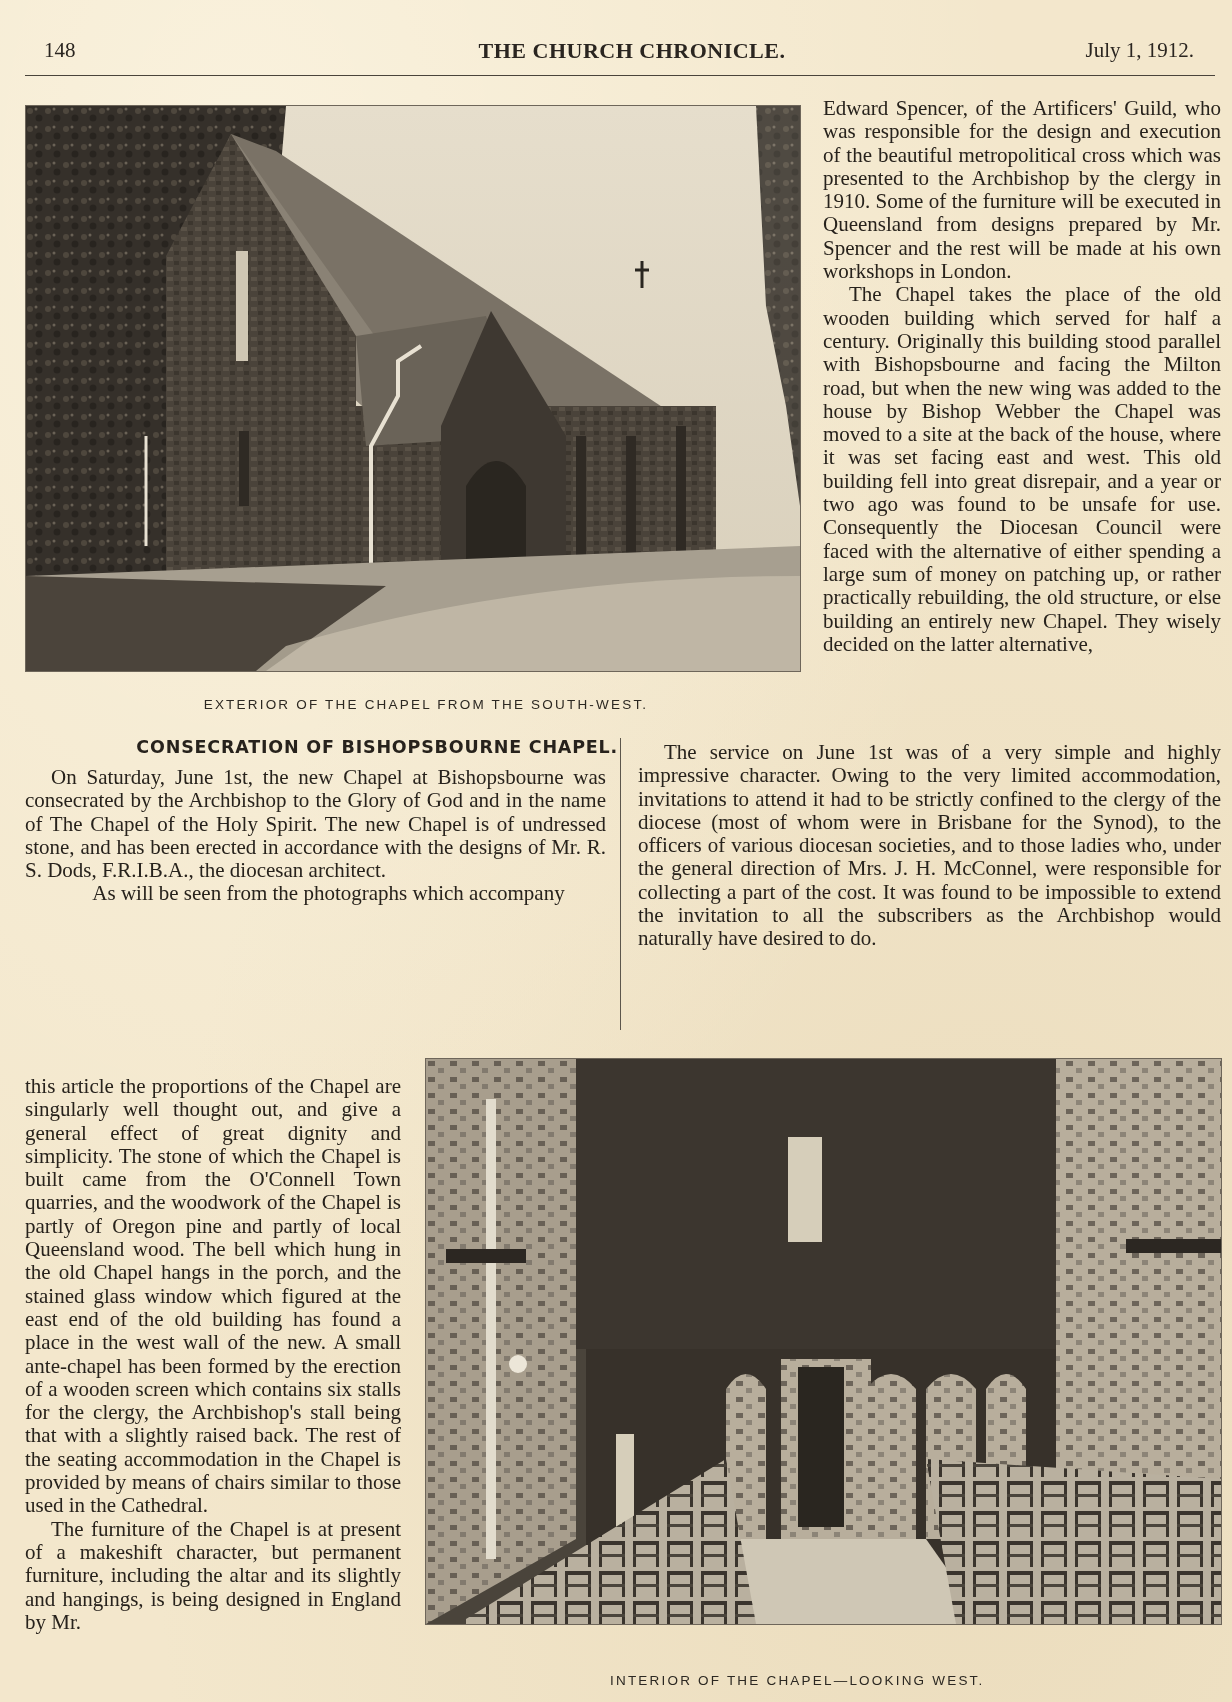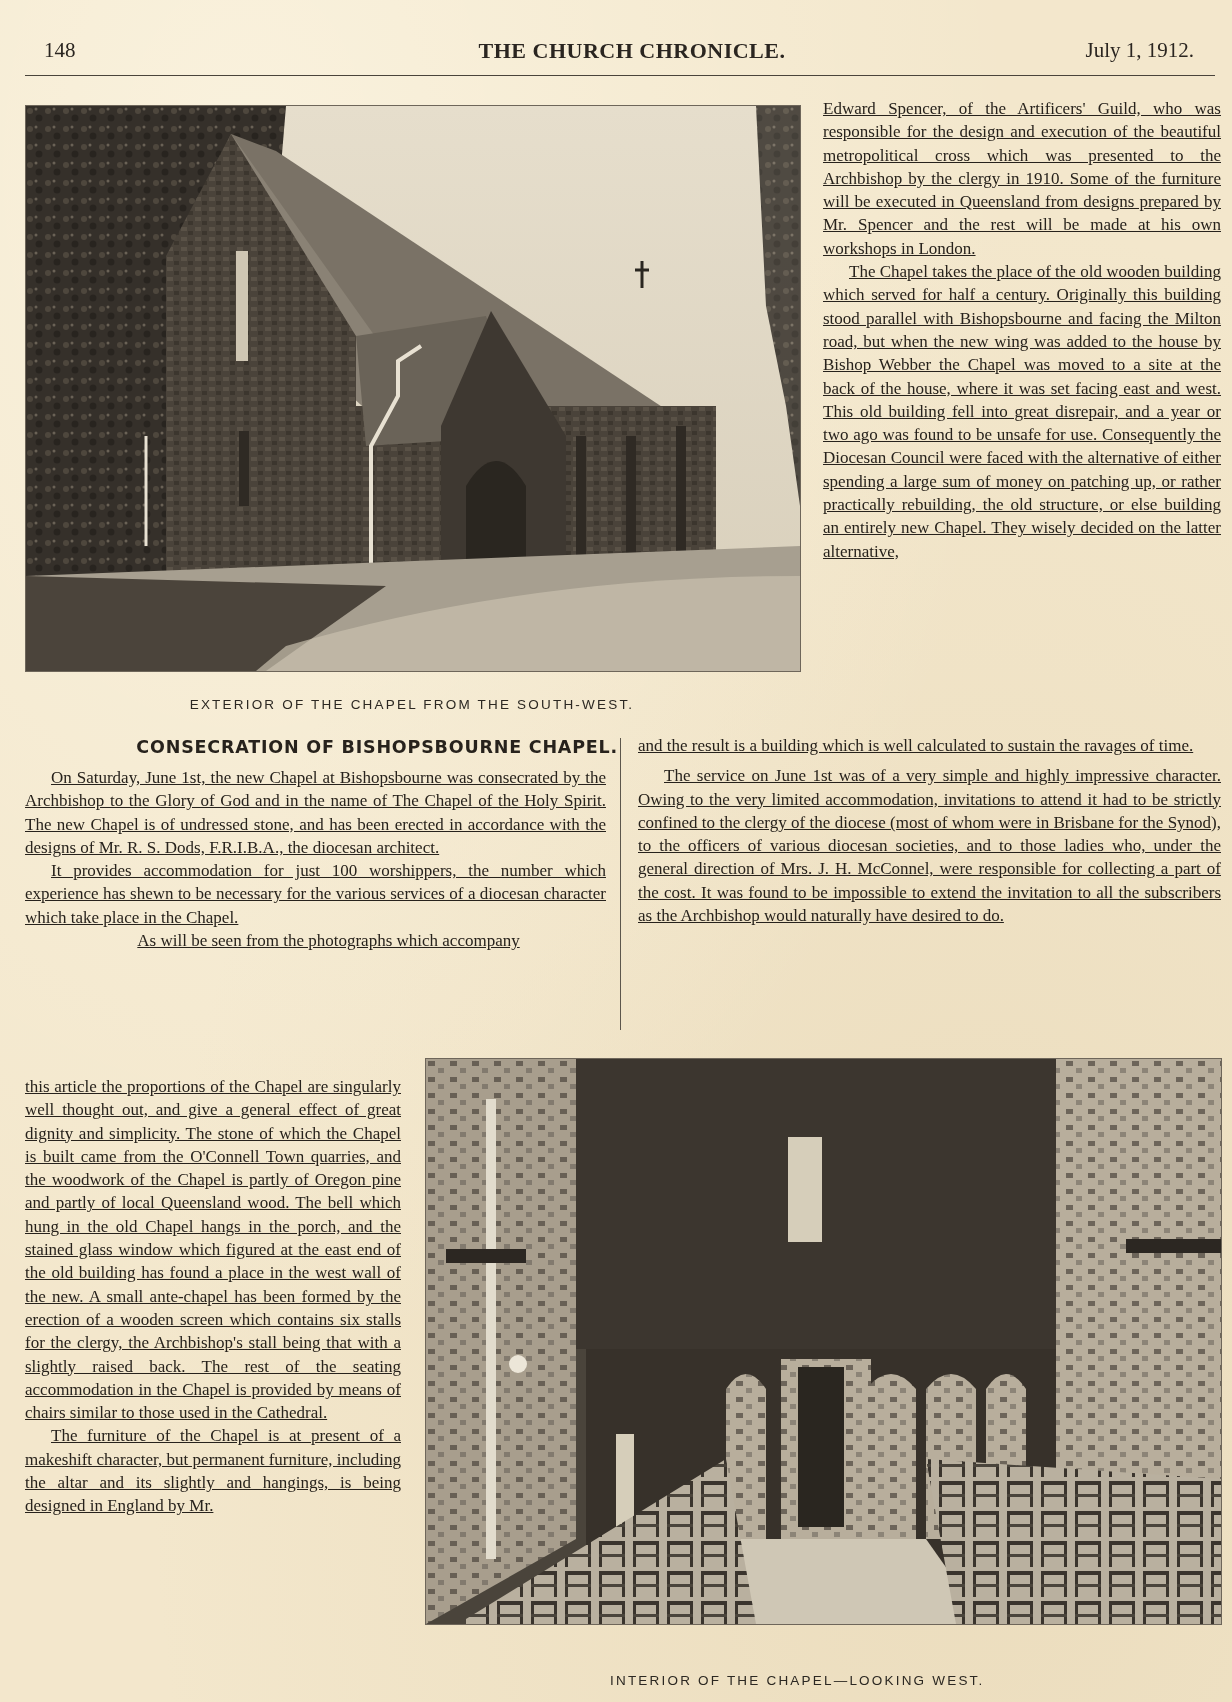--- a/index.html
+++ b/index.html
@@ -16,21 +16,21 @@
   .hdr { top: 38px; font-family: "Liberation Serif", serif; font-size: 21px; color: #2a2520; }
   .hdr-title { left: 0; width: 1232px; text-align: center; letter-spacing: 0.5px; font-weight: bold; font-size: 22px; padding-left: 16px; }
   .hdr-num { left: 44px; }
   .hdr-date { right: 38px; margin-left: 36px; }
   .rule { left: 25px; width: 1190px; top: 75px; height: 0; border-top: 1.5px solid #4a443b; }
 
   .photo { overflow: hidden; border: 1px solid #6e665a; }
   .caption { font-family: "Liberation Sans", sans-serif; font-size: 13.5px; letter-spacing: 2.2px; color: #2c2822; text-align: center; }
 
   .col p { margin: 0; text-align: justify; }
-  .col { font-family: "Liberation Serif", serif; font-size: 17px; line-height: 23.3px; color: #27221c; text-decoration: underline; }
+  .col { font-family: "Liberation Serif", serif; font-size: 21px; line-height: 23.3px; color: #27221c; }
   .indent { text-indent: 26px; }
   .headline { font-family: "DejaVu Sans", sans-serif; font-weight: bold; font-size: 17.5px; letter-spacing: 0.8px; color: #27221c; }
   .divider { left: 620px; top: 738px; width: 0; height: 292px; border-left: 1.2px solid #5c564c; }
 </style>
 </head>
 <body>
 
 <div class="abs hdr hdr-num">148</div>
 <div class="abs hdr hdr-title">THE CHURCH CHRONICLE.</div>
 <div class="abs hdr hdr-date">July 1, 1912.</div>
@@ -85,39 +85,37 @@
 
     <rect x="550" y="330" width="10" height="160" fill="#2f2a24"></rect>
     <rect x="600" y="330" width="10" height="160" fill="#2f2a24"></rect>
     <rect x="650" y="320" width="10" height="170" fill="#2f2a24"></rect>
 
     <path d="M0 470 L774 440 L774 565 L0 565 Z" fill="#a79f90"></path>
     <path d="M0 470 L360 480 L240 565 L0 565 Z" fill="#4b443b"></path>
     <path d="M260 540 Q500 470 774 470 L774 565 L230 565 Z" fill="#c9c0ae" opacity="0.7"></path>
   </svg>
 </div>
-<div class="abs caption" style="left:25px; top:697px; width:774px;">EXTERIOR OF THE CHAPEL FROM THE SOUTH-WEST.</div>
+<div class="abs caption" style="left:39px; top:697px; width:774px;">EXTERIOR OF THE CHAPEL FROM THE SOUTH-WEST.</div>
 
 <div class="abs col" style="left:823px; top:97px; width:398px;">
   <p>Edward Spencer, of the Artificers' Guild, who was responsible for the design and execution of the beautiful metropolitical cross which was presented to the Archbishop by the clergy in 1910. Some of the furniture will be executed in Queensland from designs prepared by Mr. Spencer and the rest will be made at his own workshops in London.</p>
   <p class="indent">The Chapel takes the place of the old wooden building which served for half a century. Originally this building stood parallel with Bishopsbourne and facing the Milton road, but when the new wing was added to the house by Bishop Webber the Chapel was moved to a site at the back of the house, where it was set facing east and west. This old building fell into great disrepair, and a year or two ago was found to be unsafe for use. Consequently the Diocesan Council were faced with the alternative of either spending a large sum of money on patching up, or rather practically rebuilding, the old structure, or else building an entirely new Chapel. They wisely decided on the latter alternative,</p>
 </div>
 
 <div class="abs headline" style="left:38px; top:737px; width:580px;text-align:right;">CONSECRATION OF BISHOPSBOURNE CHAPEL.</div>
 
 <div class="abs col" style="left:25px; top:766px; width:581px;">
   <p class="indent">On Saturday, June 1st, the new Chapel at Bishopsbourne was consecrated by the Archbishop to the Glory of God and in the name of The Chapel of the Holy Spirit. The new Chapel is of undressed stone, and has been erected in accordance with the designs of Mr. R. S. Dods, F.R.I.B.A., the diocesan architect.</p>
-  <p class="indent">It provides accommodation for just 100 worshippers, the number which experience has shewn to be necessary for the various services of a diocesan character which take place in the Chapel.</p>
   <p class="indent" style="text-align:center;">As will be seen from the photographs which accompany</p>
 </div>
 
 <div class="abs divider"></div>
 
 <div class="abs col" style="left:638px; top:734px; width:583px;">
-  <p>and the result is a building which is well calculated to sustain the ravages of time.</p>
   <p class="indent" style="margin-top:7px;">The service on June 1st was of a very simple and highly impressive character. Owing to the very limited accommodation, invitations to attend it had to be strictly confined to the clergy of the diocese (most of whom were in Brisbane for the Synod), to the officers of various diocesan societies, and to those ladies who, under the general direction of Mrs. J. H. McConnel, were responsible for collecting a part of the cost. It was found to be impossible to extend the invitation to all the subscribers as the Archbishop would naturally have desired to do.</p>
 </div>
 
 <div class="abs col" style="left:25px; top:1027px; width:376px;margin-top:48px;">
   <p>this article the proportions of the Chapel are singularly well thought out, and give a general effect of great dignity and simplicity. The stone of which the Chapel is built came from the O'Connell Town quarries, and the woodwork of the Chapel is partly of Oregon pine and partly of local Queensland wood. The bell which hung in the old Chapel hangs in the porch, and the stained glass window which figured at the east end of the old building has found a place in the west wall of the new. A small ante-chapel has been formed by the erection of a wooden screen which contains six stalls for the clergy, the Archbishop's stall being that with a slightly raised back. The rest of the seating accommodation in the Chapel is provided by means of chairs similar to those used in the Cathedral.</p>
   <p class="indent">The furniture of the Chapel is at present of a makeshift character, but permanent furniture, including the altar and its slightly and hangings, is being designed in England by Mr.</p>
 </div>
 
 <div class="abs photo" style="left:425px; top:1058px; width:795px; height:565px;">
   <svg width="795" height="565" viewBox="0 0 795 565">

